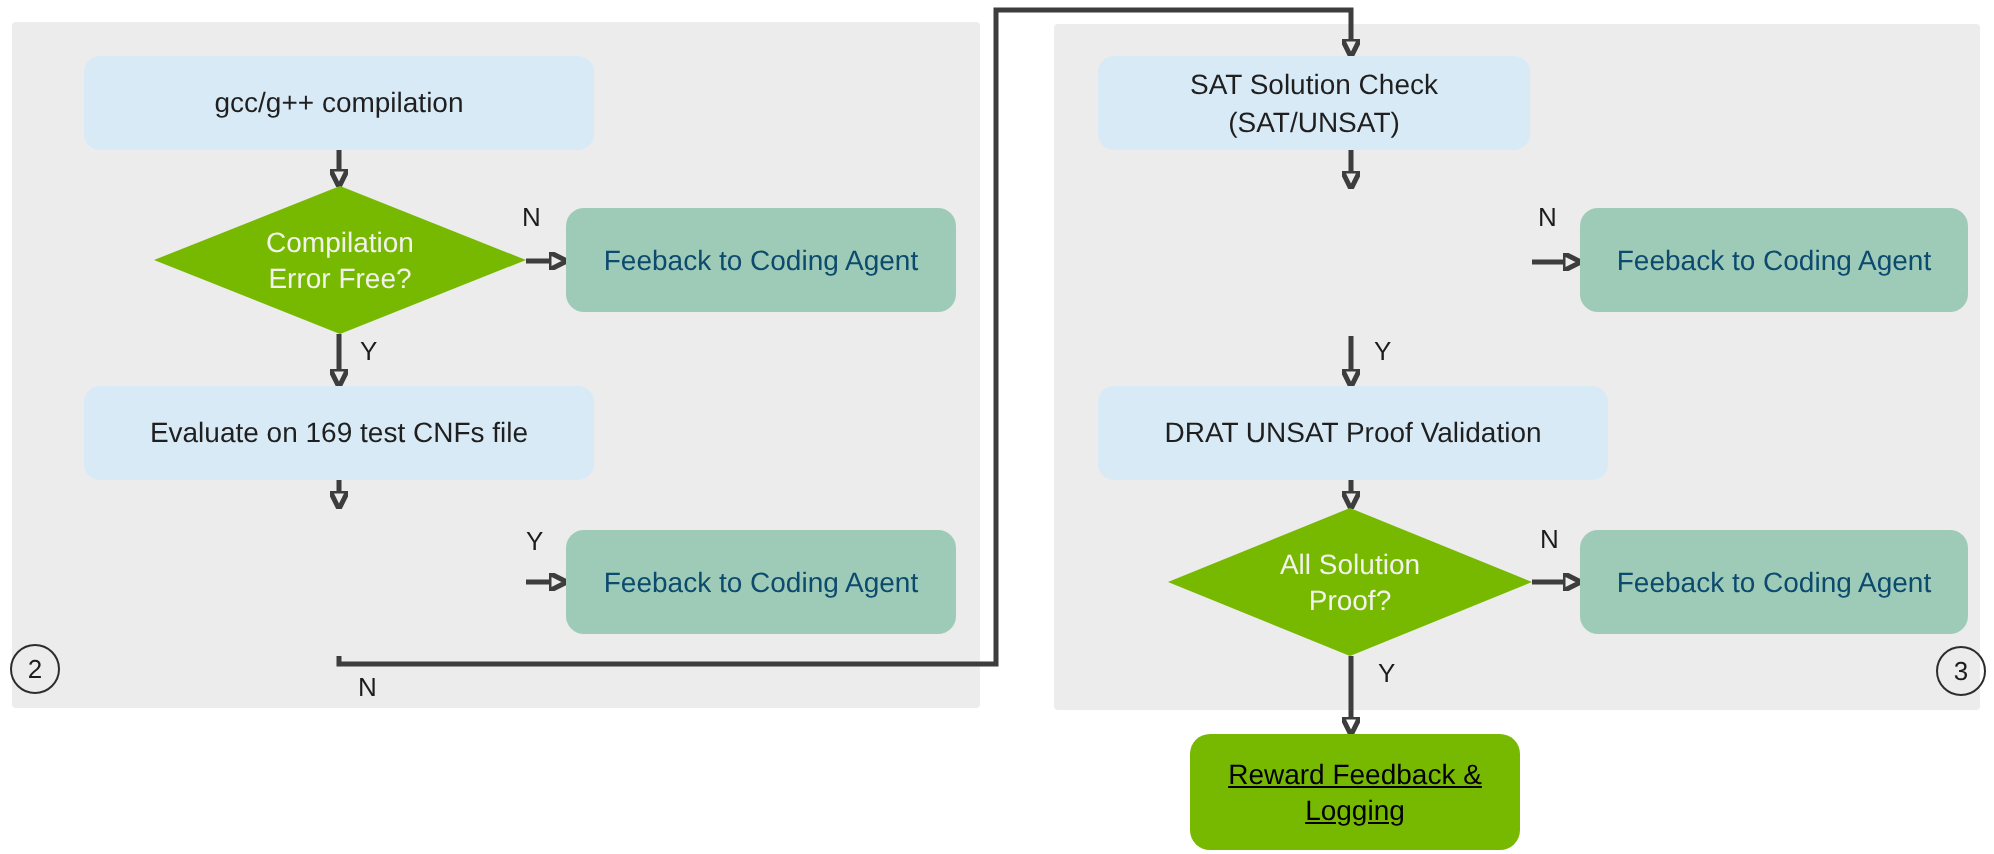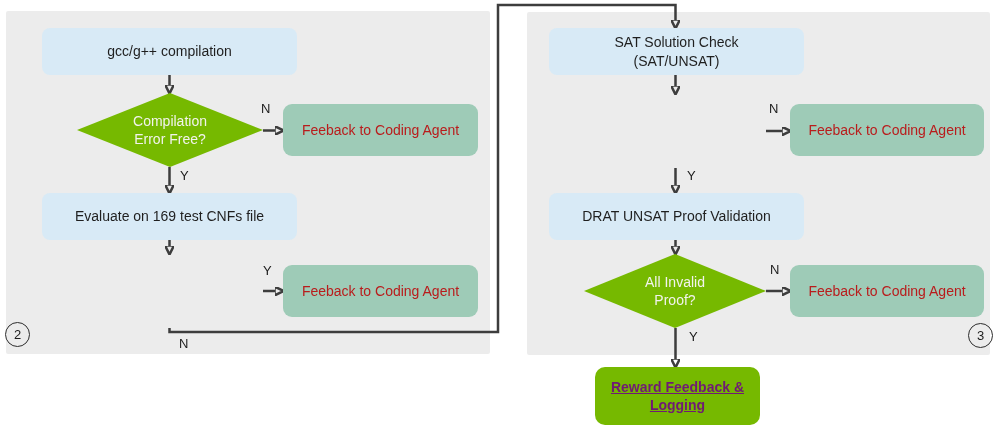--- a/index.html
+++ b/index.html
@@ -21,40 +21,40 @@
   .panel{position:absolute;background:var(--panel-fill);border-radius:2px;}
   #left-panel{left:6px;top:11px;width:484px;height:343px;}
   #right-panel{left:527px;top:12px;width:463px;height:343px;}
 
   .node{
     position:absolute;display:flex;align-items:center;justify-content:center;
     text-align:center;font-size:14px;line-height:1.3;white-space:pre-line;
     z-index:3;box-sizing:border-box;
   }
   .process{background:var(--process-fill);border-radius:8px;color:var(--dark-text);}
-  .feedback{background:var(--feedback-fill);border-radius:9px;color:#b91c1c;}
+  .feedback{background:var(--feedback-fill);border-radius:9px;color:#0c4a6e;}
   .decision{
     background:var(--decision-fill);color:var(--light-text);
     clip-path:polygon(50% 0,100% 50%,50% 100%,0 50%);
   }
   .reward{
-    background:var(--reward-fill);border-radius:10px;color:#701a75;
-    font-weight:bold;text-decoration:underline;
+    background:var(--reward-fill);border-radius:10px;color:#000000;
+    font-weight:normal;text-decoration:underline;
   }
 
   
   #n-compile{left:42px;top:28px;width:255px;height:47px;}
   #n-errorfree{left:77px;top:93px;width:186px;height:74px;}
   #n-feedback-l1{left:283px;top:104px;width:195px;height:52px;}
   #n-evaluate{left:42px;top:193px;width:255px;height:47px;}
   #n-segfaults{left:77px;top:254px;width:186px;height:74px;}
   #n-feedback-l2{left:283px;top:265px;width:195px;height:52px;}
 
   
-  #n-satcheck{left:549px;top:28px;width:255px;height:47px;}
+  #n-satcheck{left:549px;top:28px;width:216px;height:47px;}
   #n-matchwinner{left:584px;top:94px;width:182px;height:74px;}
   #n-feedback-r1{left:790px;top:104px;width:194px;height:52px;}
   #n-drat{left:549px;top:193px;width:255px;height:47px;}
   #n-allinvalid{left:584px;top:254px;width:182px;height:74px;}
   #n-feedback-r2{left:790px;top:265px;width:194px;height:52px;}
   #n-reward{left:595px;top:367px;width:165px;height:58px;}
 
   .edge-label{
     position:absolute;font-size:13px;color:#1c1c1c;z-index:3;
   }
@@ -110,21 +110,21 @@
   <div class="node decision" id="n-errorfree">Compilation
 Error Free?</div>
   <div class="node feedback" id="n-feedback-l1">Feeback to Coding Agent</div>
   <div class="node process" id="n-evaluate">Evaluate on 169 test CNFs file</div>
   <div class="node feedback" id="n-feedback-l2">Feeback to Coding Agent</div>
 
   <div class="node process" id="n-satcheck">SAT Solution Check
 (SAT/UNSAT)</div>
   <div class="node feedback" id="n-feedback-r1">Feeback to Coding Agent</div>
   <div class="node process" id="n-drat">DRAT UNSAT Proof Validation</div>
-  <div class="node decision" id="n-allinvalid">All Invalid
+  <div class="node decision" id="n-allinvalid">All Solution
 Proof?</div>
   <div class="node feedback" id="n-feedback-r2">Feeback to Coding Agent</div>
   <div class="node reward" id="n-reward">Reward Feedback &amp;
 Logging</div>
 
   <span class="edge-label" id="lbl-l-n1">N</span>
   <span class="edge-label" id="lbl-l-y1">Y</span>
   <span class="edge-label" id="lbl-l-y2">Y</span>
   <span class="edge-label" id="lbl-l-n2">N</span>
   <span class="edge-label" id="lbl-r-n1">N</span>

